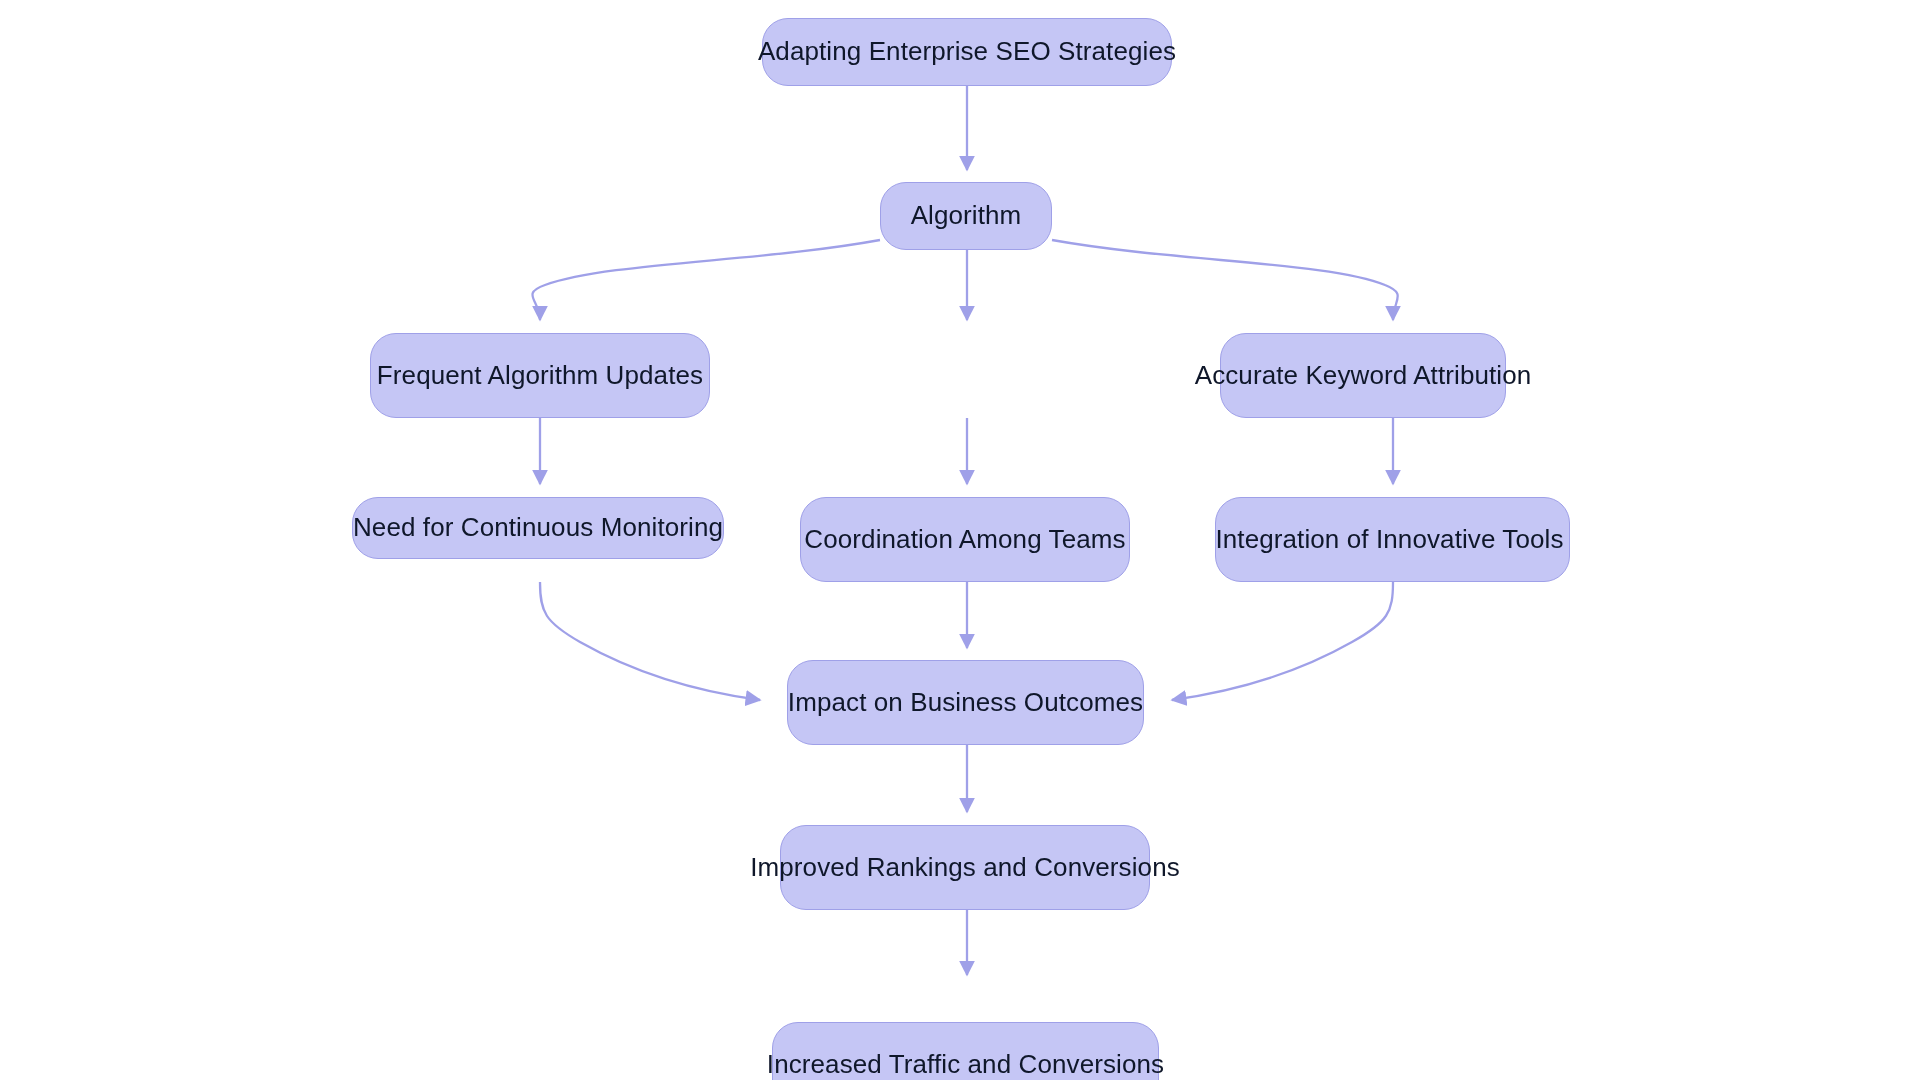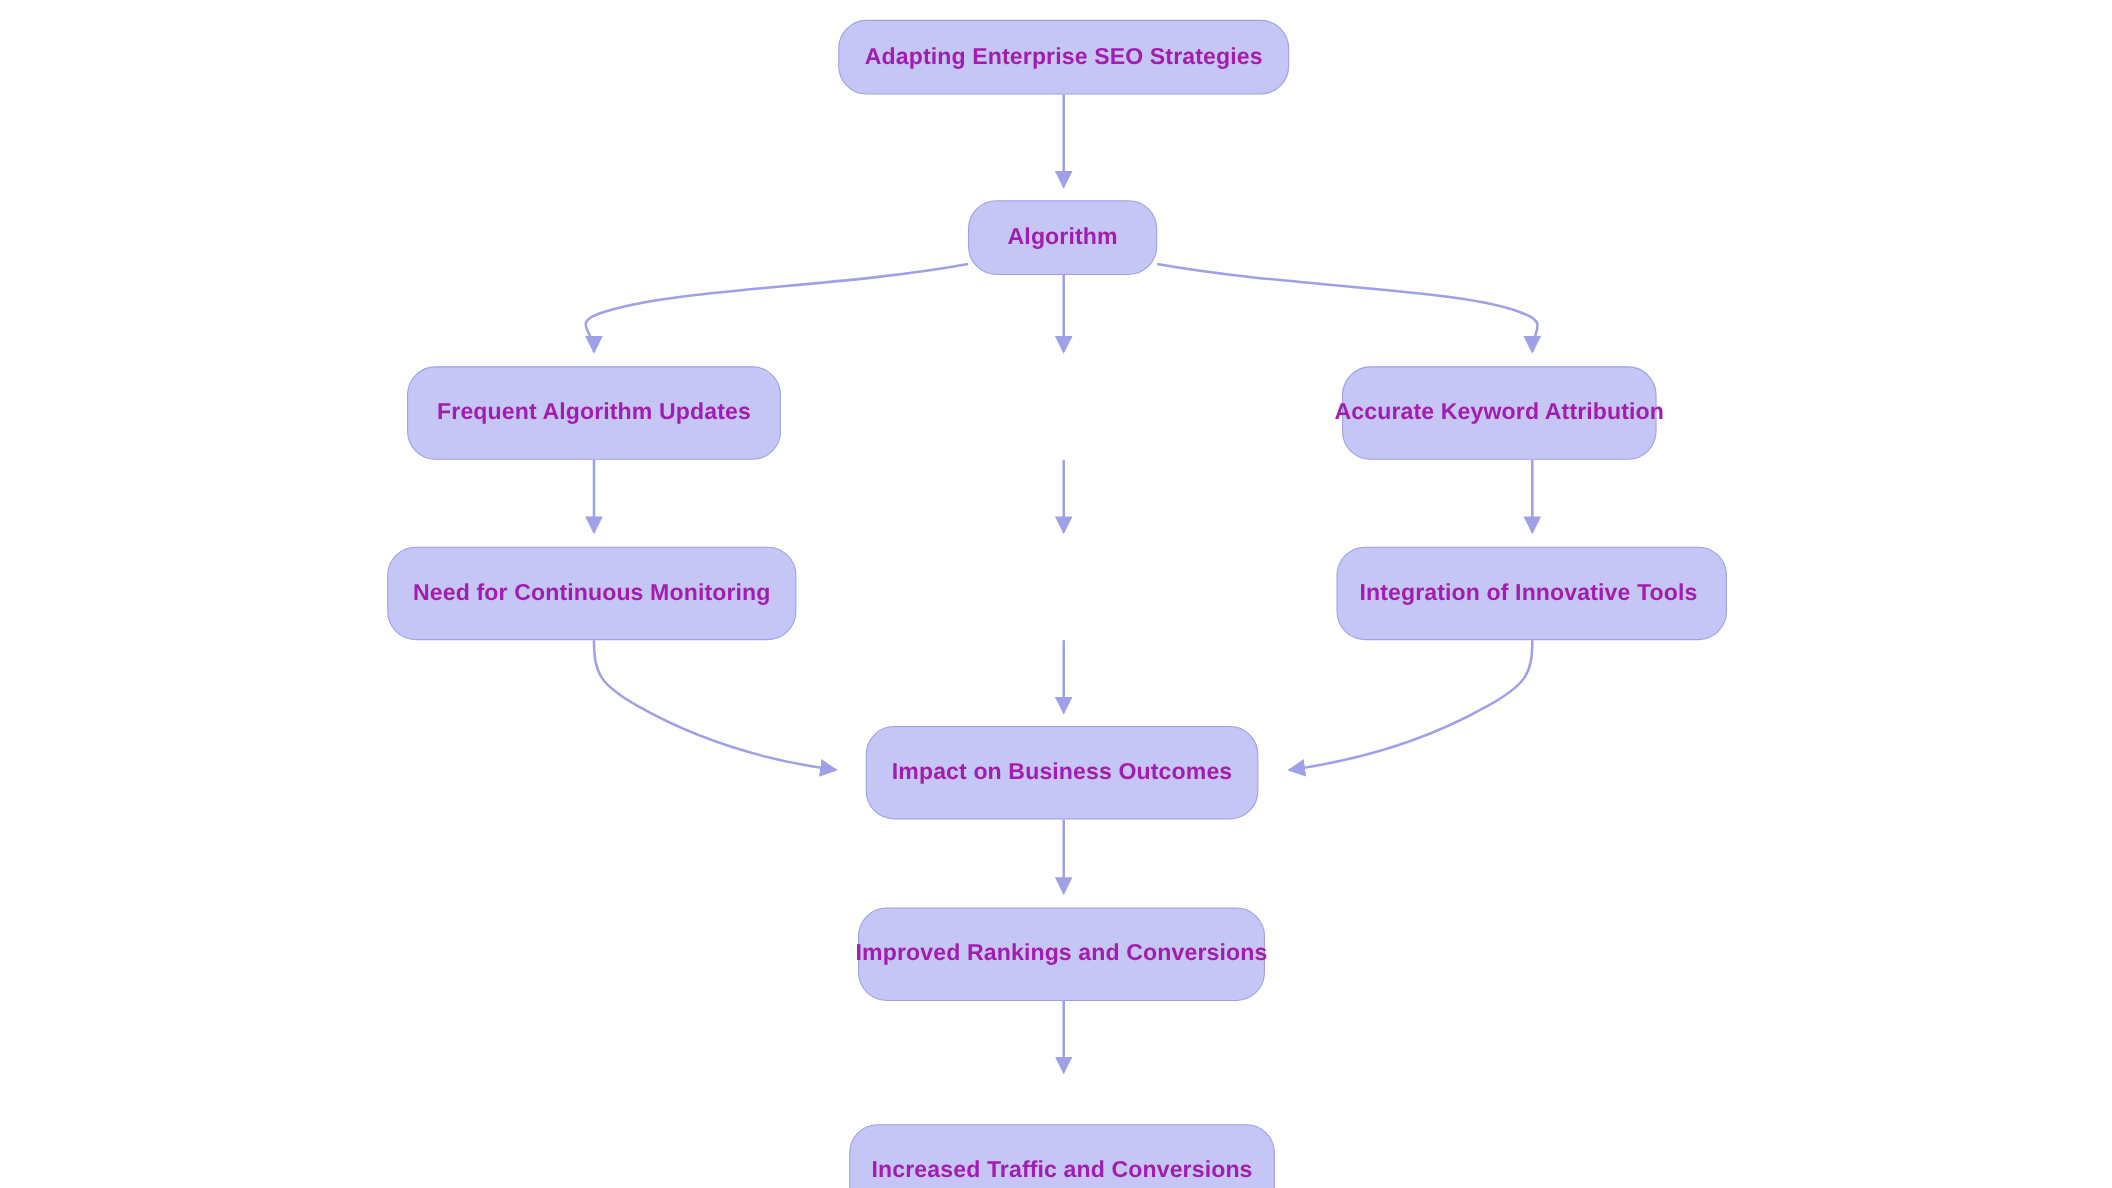--- a/index.html
+++ b/index.html
@@ -31,23 +31,23 @@
   .node {
     position: absolute;
     box-sizing: border-box;
     display: flex;
     align-items: center;
     justify-content: center;
     text-align: center;
     background: #c5c6f5;
     border: 1.6px solid #9fa0e8;
     border-radius: 26px;
-    color: #a21caf;
-    font-size: 21px;
-    font-weight: 700;
+    color: #0f172a;
+    font-size: 26px;
+    font-weight: 400;
     letter-spacing: 0.1px;
     line-height: 1.15;
     white-space: nowrap;
     padding: 0 18px;
     z-index: 2;
   }
 </style>
 </head>
 <body>
 
@@ -87,22 +87,23 @@
 
   <div class="node" style="left:762px; top:18px; width:410px; height:68px;">Adapting Enterprise SEO Strategies</div>
 
   <div class="node" style="left:880px; top:182px; width:172px; height:68px;">Algorithm</div>
 
   <div class="node" style="left:370px; top:333px; width:340px; height:85px;">Frequent Algorithm Updates</div>
 
 
   <div class="node" style="left:1220px; top:333px; width:286px; height:85px;">Accurate Keyword Attribution</div>
 
-  <div class="node" style="left:352px; top:497px; width:372px; height:85px;text-align:right;">Need for Continuous Monitoring</div>
+  <div class="node" style="left:352px; top:497px; width:372px; height:62px;text-align:right;">Need for Continuous Monitoring</div>
 
+  <div class="node" style="left:800px; top:497px; width:330px; height:85px;">Coordination Among Teams</div>
 
   <div class="node" style="left:1215px; top:497px; width:355px; height:85px;padding-left:12px;">Integration of Innovative Tools</div>
 
   <div class="node" style="left:787px; top:660px; width:357px; height:85px;">Impact on Business Outcomes</div>
 
   <div class="node" style="left:780px; top:825px; width:370px; height:85px;">Improved Rankings and Conversions</div>
 
   <div class="node" style="left:772px; top:988px; width:387px; height:85px;margin-top:34px;">Increased Traffic and Conversions</div>
 
 </div>

